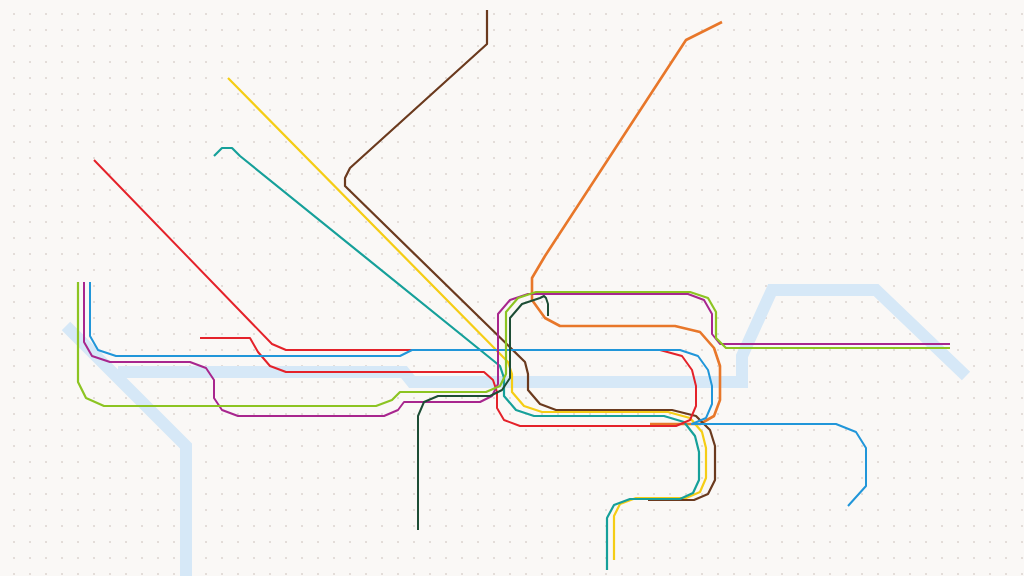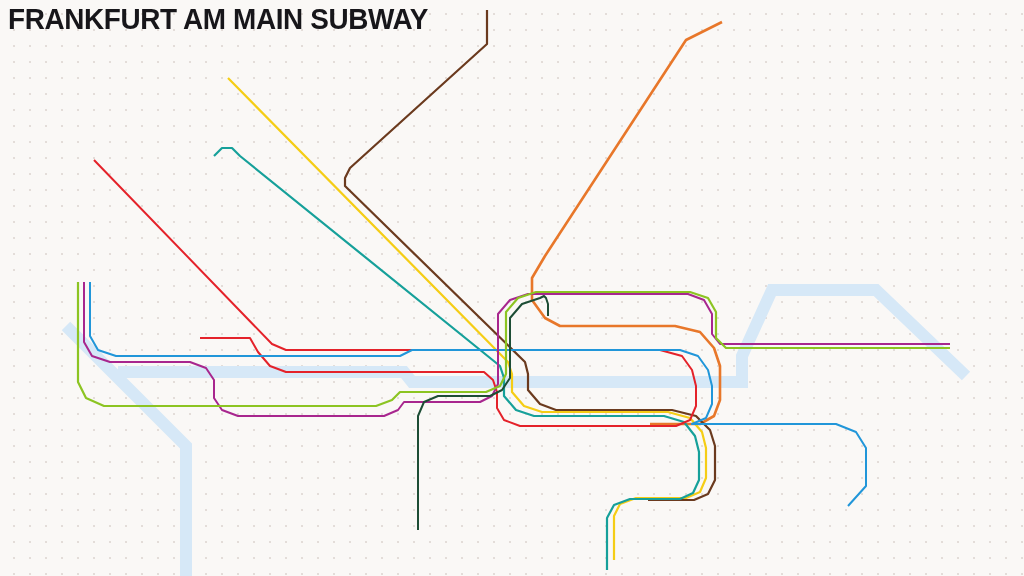--- a/index.html
+++ b/index.html
@@ -55,17 +55,14 @@
         <path d="M 228 78 L 508 362 L 512 374 L 512 392 L 524 406 L 542 412 L 668 412 L 690 418 L 702 432 L 706 448 L 706 478 L 700 492 L 686 498 L 636 498 L 620 504 L 614 516 L 614 560" class="ln" stroke="#f5cd15" stroke-width="2.2"></path>
         <path d="M 214 156 L 222 148 L 232 148 L 240 156 L 500 366 L 504 378 L 504 396 L 516 410 L 534 416 L 664 416 L 684 422 L 695 436 L 699 452 L 699 480 L 693 493 L 680 499 L 630 499 L 614 505 L 607 518 L 607 570" class="ln" stroke="#16a09a" stroke-width="2.2"></path>
         <path d="M 94 160 L 272 344 L 286 350 L 660 350 L 682 356 L 692 370 L 696 386 L 696 406 L 690 420 L 676 426 L 520 426 L 504 420 L 497 408 L 497 392 L 493 380 L 484 372 L 286 372 L 270 366 L 258 352 L 250 338 L 200 338" class="ln" stroke="#e4222a" stroke-width="2"></path>
         <path d="M 90 282 L 90 336 L 98 350 L 116 356 L 400 356 L 412 350 L 680 350 L 698 356 L 708 370 L 712 386 L 712 404 L 706 418 L 692 424 L 836 424 L 856 432 L 866 448 L 866 486 L 848 506" class="ln" stroke="#2196d9" stroke-width="2"></path>
         <path d="M 84 282 L 84 342 L 92 356 L 110 362 L 190 362 L 206 368 L 214 380 L 214 398 L 222 410 L 238 416 L 384 416 L 398 410 L 404 402 L 480 402 L 492 396 L 498 384 L 498 314 L 510 300 L 528 294 L 688 294 L 704 300 L 712 314 L 712 334 L 720 344 L 950 344" class="ln" stroke="#a8268e" stroke-width="2"></path>
         <path d="M 78 282 L 78 382 L 86 398 L 104 406 L 376 406 L 392 400 L 400 392 L 486 392 L 500 386 L 506 374 L 506 312 L 518 298 L 536 292 L 690 292 L 708 298 L 716 312 L 716 338 L 726 348 L 950 348" class="ln" stroke="#8cc422" stroke-width="2.2"></path>
         <path d="M 418 530 L 418 416 L 424 402 L 438 396 L 490 396 L 502 390 L 510 378 L 510 318 L 522 304 L 540 298 L 544 296 L 546 298 L 548 304 L 548 316" class="ln" stroke="#1d4d35" stroke-width="2"></path>
       </g>
   </svg>
 
-  <div id="title-bar">
-    <h1 id="map-title" style="color: rgb(23, 22, 26);">FRANKFURT AM MAIN SUBWAY</h1>
-  </div>
 
 </div>
 
 </body></html>

